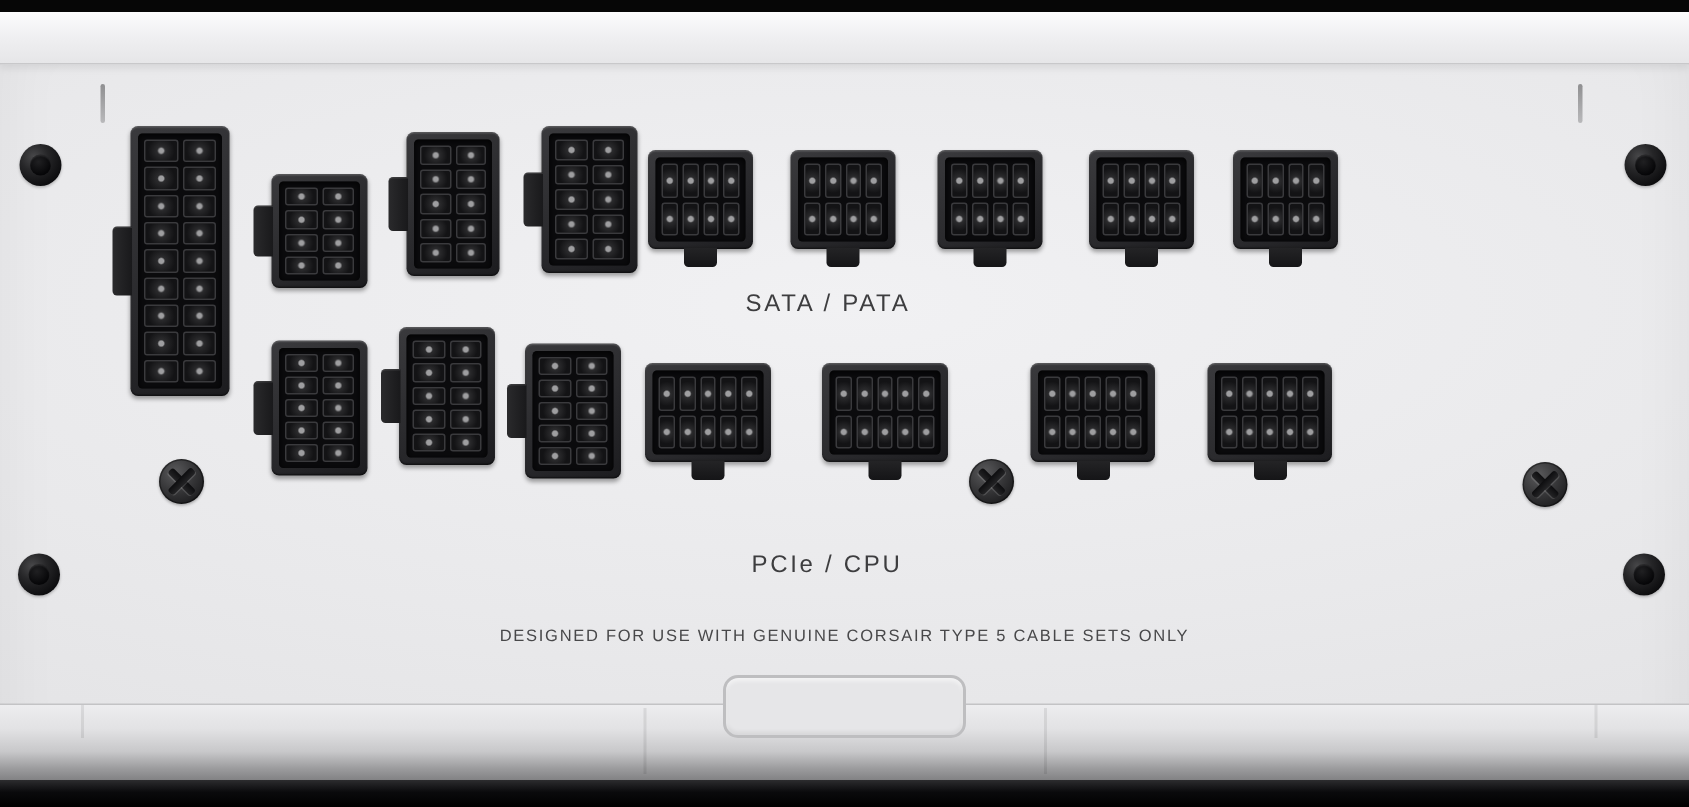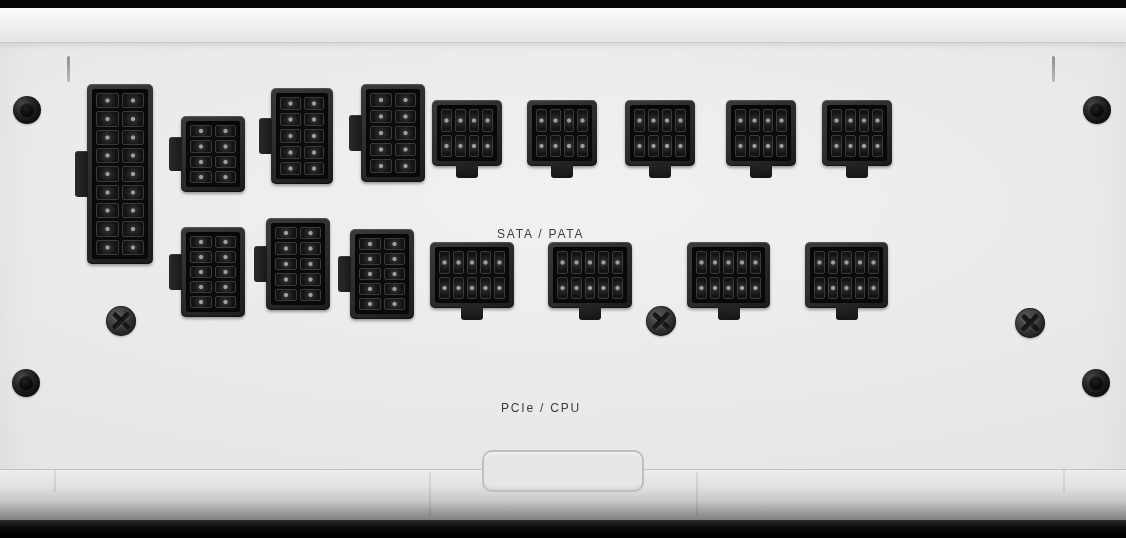--- a/index.html
+++ b/index.html
@@ -57,21 +57,21 @@
     background:radial-gradient(circle at 36% 30%,#5a5a5c 0%,#3a3a3c 40%,#1d1d1f 80%,#111113 100%);
     box-shadow:0 1px 2px rgba(0,0,0,.3), inset 0 0 0 1px rgba(0,0,0,.4);}
   .screw-philips::before,.screw-philips::after{content:"";position:absolute;left:50%;top:50%;
     width:72%;height:5px;border-radius:2px;
     background:linear-gradient(180deg,#0d0d0f,#232325);
     box-shadow:0 1px 0 rgba(255,255,255,.14);}
   .screw-philips::before{transform:translate(-50%,-50%) rotate(45deg);}
   .screw-philips::after{transform:translate(-50%,-50%) rotate(-45deg);}
   
   .panel-label{position:absolute;color:var(--label-text,#3d3d3f);
-    font-size:12px;font-weight:500;letter-spacing:1.8px;white-space:nowrap;margin-top:33px;}
+    font-size:16px;font-weight:500;letter-spacing:1.8px;white-space:nowrap;}
   .label-motherboard{left:160px;top:368px;}
   .label-sata{left:497px;top:194px;}
   .label-pcie{left:501px;top:368px;}
   .notice{position:absolute;left:563px;top:418px;transform:translateX(-50%);
     color:var(--notice-text,#48484a);font-size:11px;font-weight:400;
     letter-spacing:1.15px;white-space:nowrap;}
 </style>
 </head>
 <body>
 
@@ -334,13 +334,14 @@
       <div class="screw screw-corner" style="left: 1083px; top: 96px;"></div>
       <div class="screw screw-corner" style="left: 12px; top: 369px;"></div>
       <div class="screw screw-corner" style="left: 1082px; top: 369px;"></div>
       <div class="screw screw-philips" style="left: 106px; top: 306px;"></div>
       <div class="screw screw-philips" style="left: 646px; top: 306px;"></div>
       <div class="screw screw-philips" style="left: 1015px; top: 308px;"></div>
     </div>
 
   <span class="panel-label label-sata">SATA / PATA</span>
   <span class="panel-label label-pcie">PCIe / CPU</span>
+  <span class="notice">DESIGNED FOR USE WITH GENUINE CORSAIR TYPE 5 CABLE SETS ONLY</span>
 </div>
 
 </body></html>

